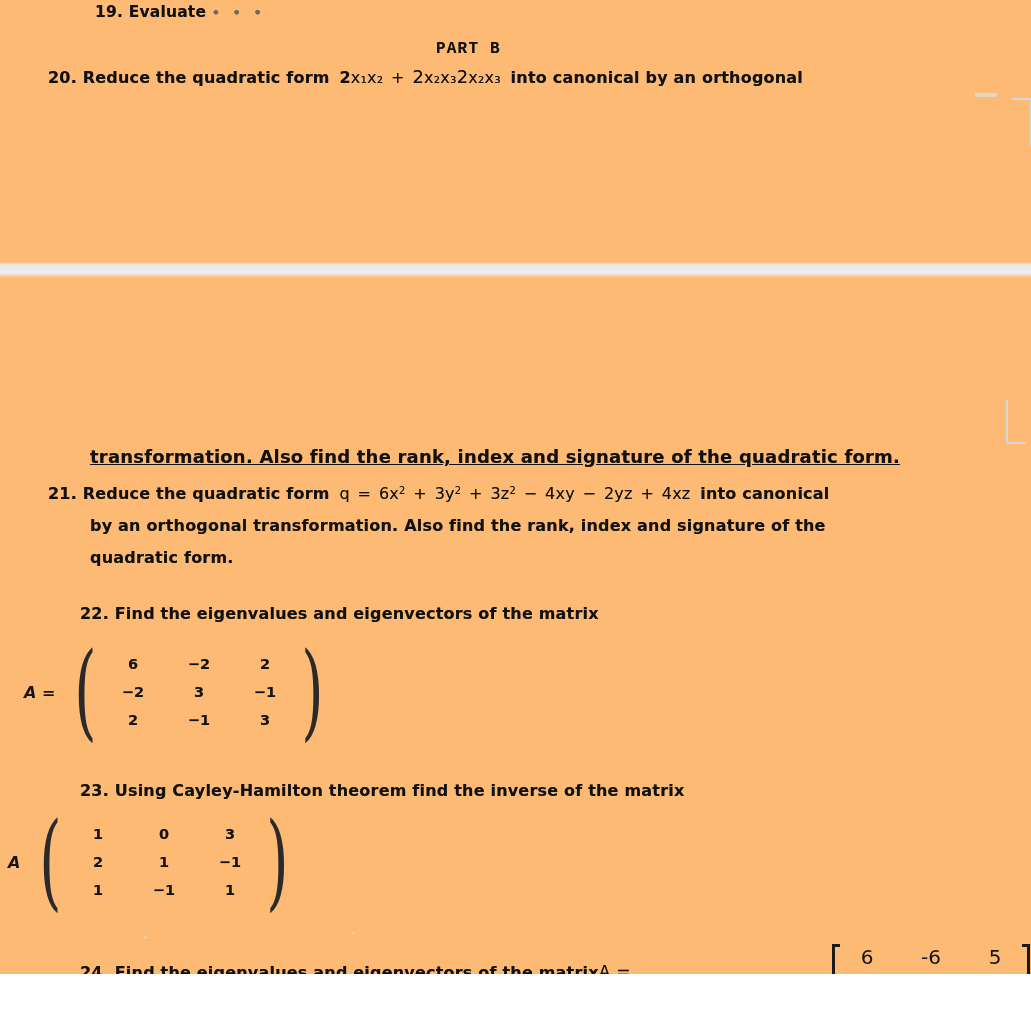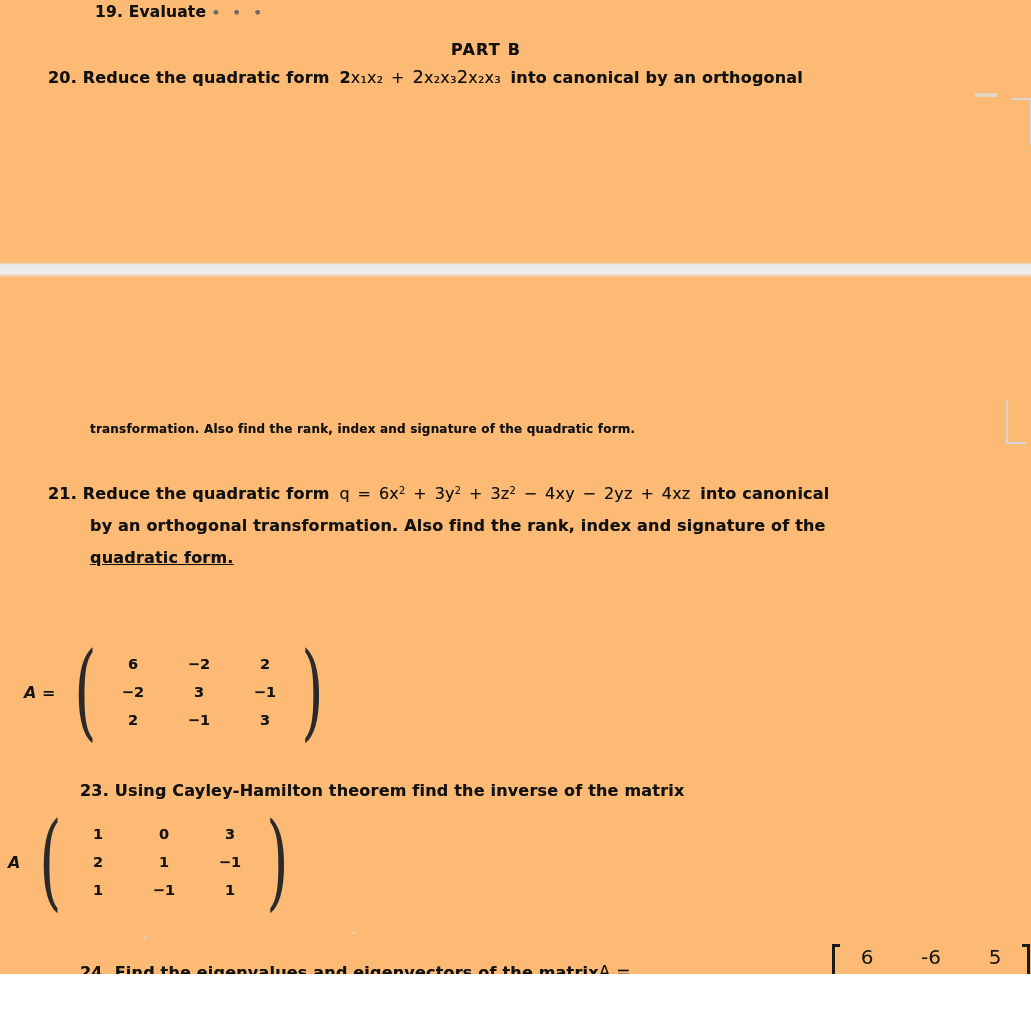--- a/index.html
+++ b/index.html
@@ -55,28 +55,28 @@
     letter-spacing: 0.2px;
     
     text-shadow: 0 0 0.6px rgba(40,40,40,0.55);
   }
 
   .q-num { font-weight: bold; }
 
   .line-19 { left: 95px;  top: 3px;   font-size: 15.5px; }
   .dots    { letter-spacing: 4px; color: #6a6a6a; font-size: 13px; }
 
-  .part-b  { left: 451px; top: 40px;  font-size: 16px; letter-spacing: 1.2px; }
+  .part-b  { left: 436px; top: 40px;  font-size: 16px; letter-spacing: 1.2px; font-family: Liberation Mono, monospace; }
 
   .line-20 { left: 48px;  top: 66px;  font-size: 16px; }
-  .line-20b{ left: 90px;  top: 422px; font-size: 12px; }
+  .line-20b{ left: 90px;  top: 446px; font-size: 18px; text-decoration: underline; }
 
   .line-21  { left: 48px; top: 484px; font-size: 16px; }
   .line-21b { left: 90px; top: 516px; font-size: 16px; }
-  .line-21c { left: 90px; top: 548px; font-size: 16px; text-decoration: underline; }
+  .line-21c { left: 90px; top: 548px; font-size: 16px; }
 
   .line-22 { left: 80px;  top: 604px; font-size: 16px; }
   .line-23 { left: 80px;  top: 781px; font-size: 16px; }
   .line-24 { left: 80px;  top: 962px; font-size: 16px; }
   .sup  { font-size: 0.62em; vertical-align: 0.5em;  font-weight: bold; }
   .big  { font-size: 1.12em; font-weight: normal; }
   .thin { font-weight: normal; }
   .op   { padding: 0 2px; }
 
   
@@ -214,20 +214,24 @@
       <span class="thin">2yz</span>
       <span class="thin op">+</span>
       <span class="thin">4xz</span>
     </span>
     <span class="op"></span>
     <span>into canonical</span>
   </div>
   <div class="txt line-21b">by an orthogonal transformation. Also find the rank, index and signature of the</div>
   <div class="txt line-21c">quadratic form.</div>
 
+  <div class="txt line-22">
+    <span class="q-num">22.</span>
+    <span>Find the eigenvalues and eigenvectors of the matrix</span>
+  </div>
 
   <div class="matrix-block" style="left:24px; top:650px;">
     <span class="mat-label">A =</span>
     <span class="paren paren-l">(</span>
     <table class="mat">
       <tbody>
         <tr>
           <td>6</td>
           <td>−2</td>
           <td>2</td>

